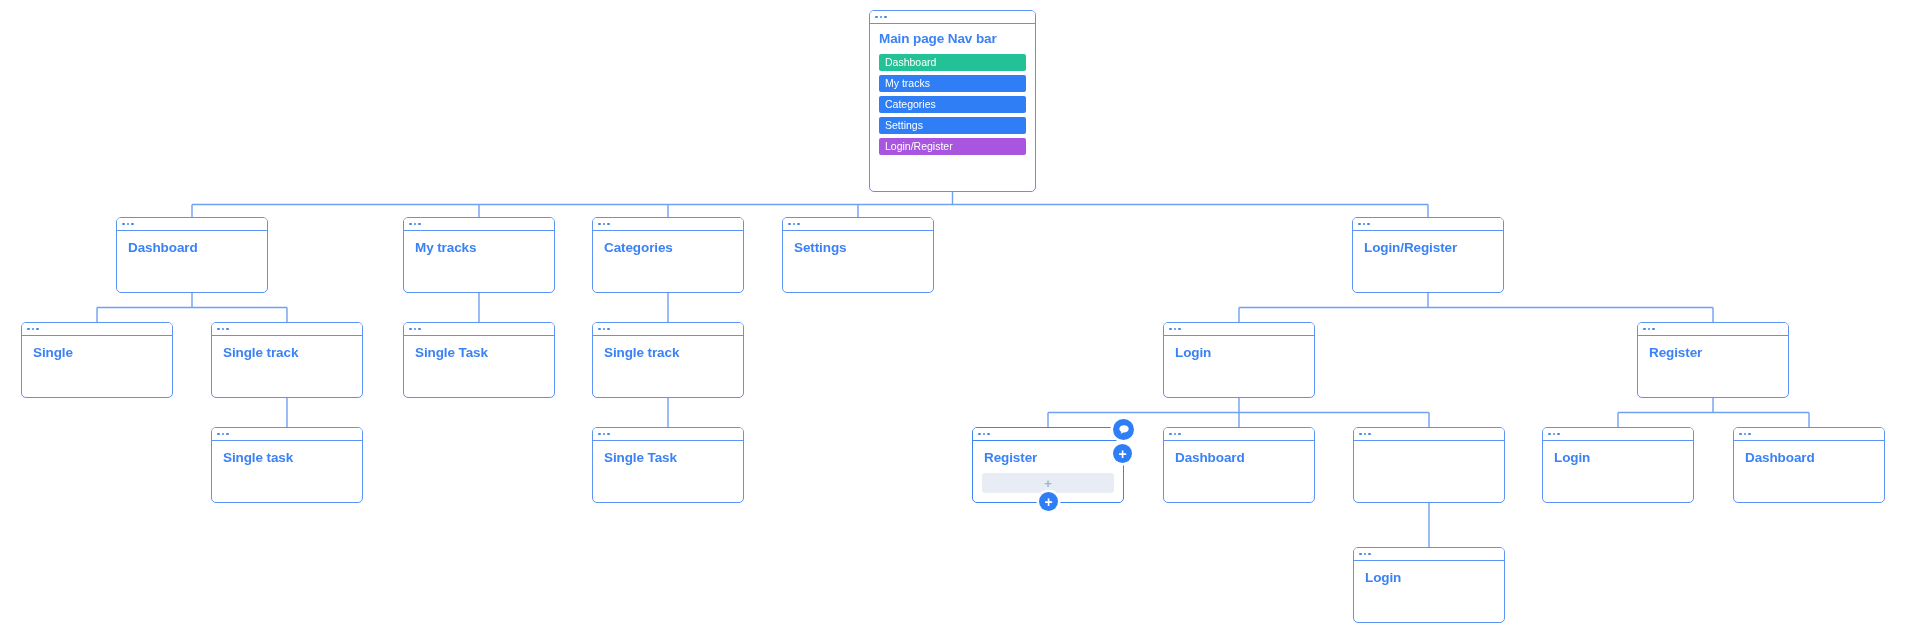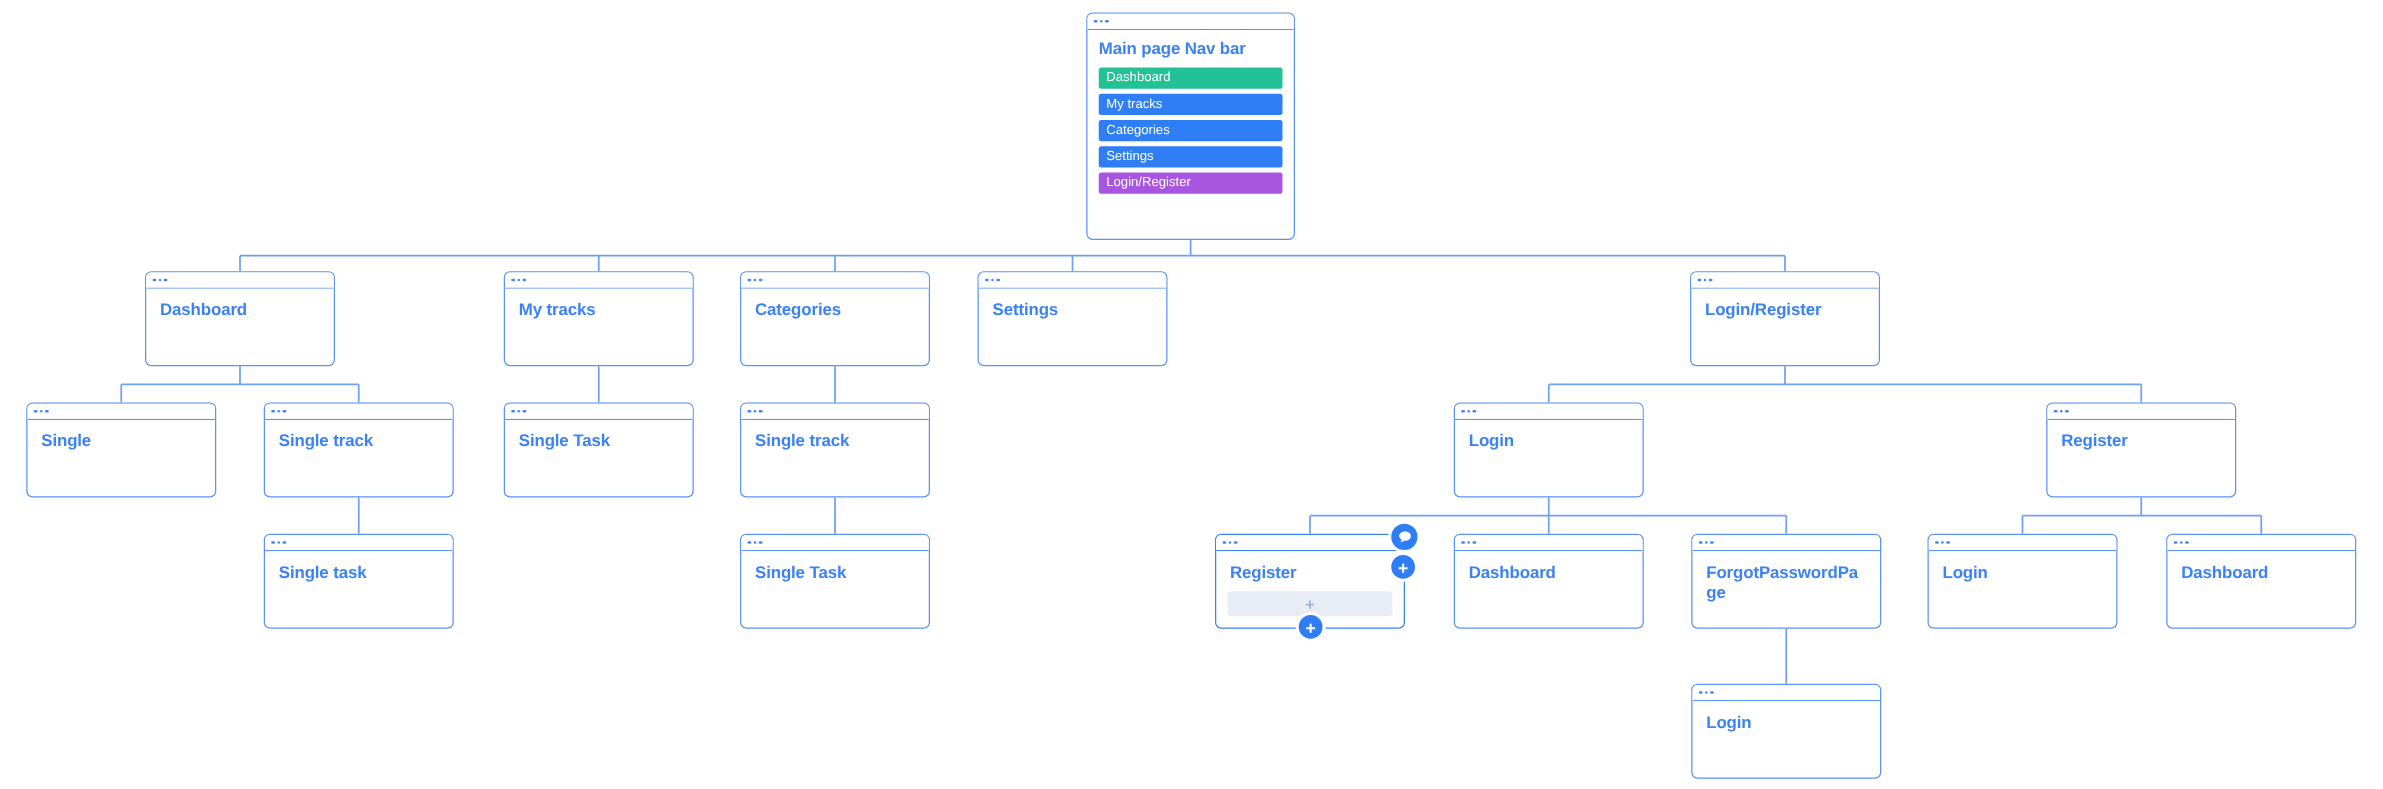--- a/index.html
+++ b/index.html
@@ -400,23 +400,20 @@
         </div>
       </div>
       <div class="node" style="left: 1353px; top: 427px; width: 152px; height: 76px;">
         <div class="node-titlebar">
           <div class="dots">
             <i></i>
             <i></i>
             <i></i>
           </div>
         </div>
-        <div class="node-body">
-          <div class="node-label">ForgotPasswordPage</div>
-        </div>
       </div>
       <div class="node" style="left: 1542px; top: 427px; width: 152px; height: 76px;">
         <div class="node-titlebar">
           <div class="dots">
             <i></i>
             <i></i>
             <i></i>
           </div>
         </div>
         <div class="node-body">

